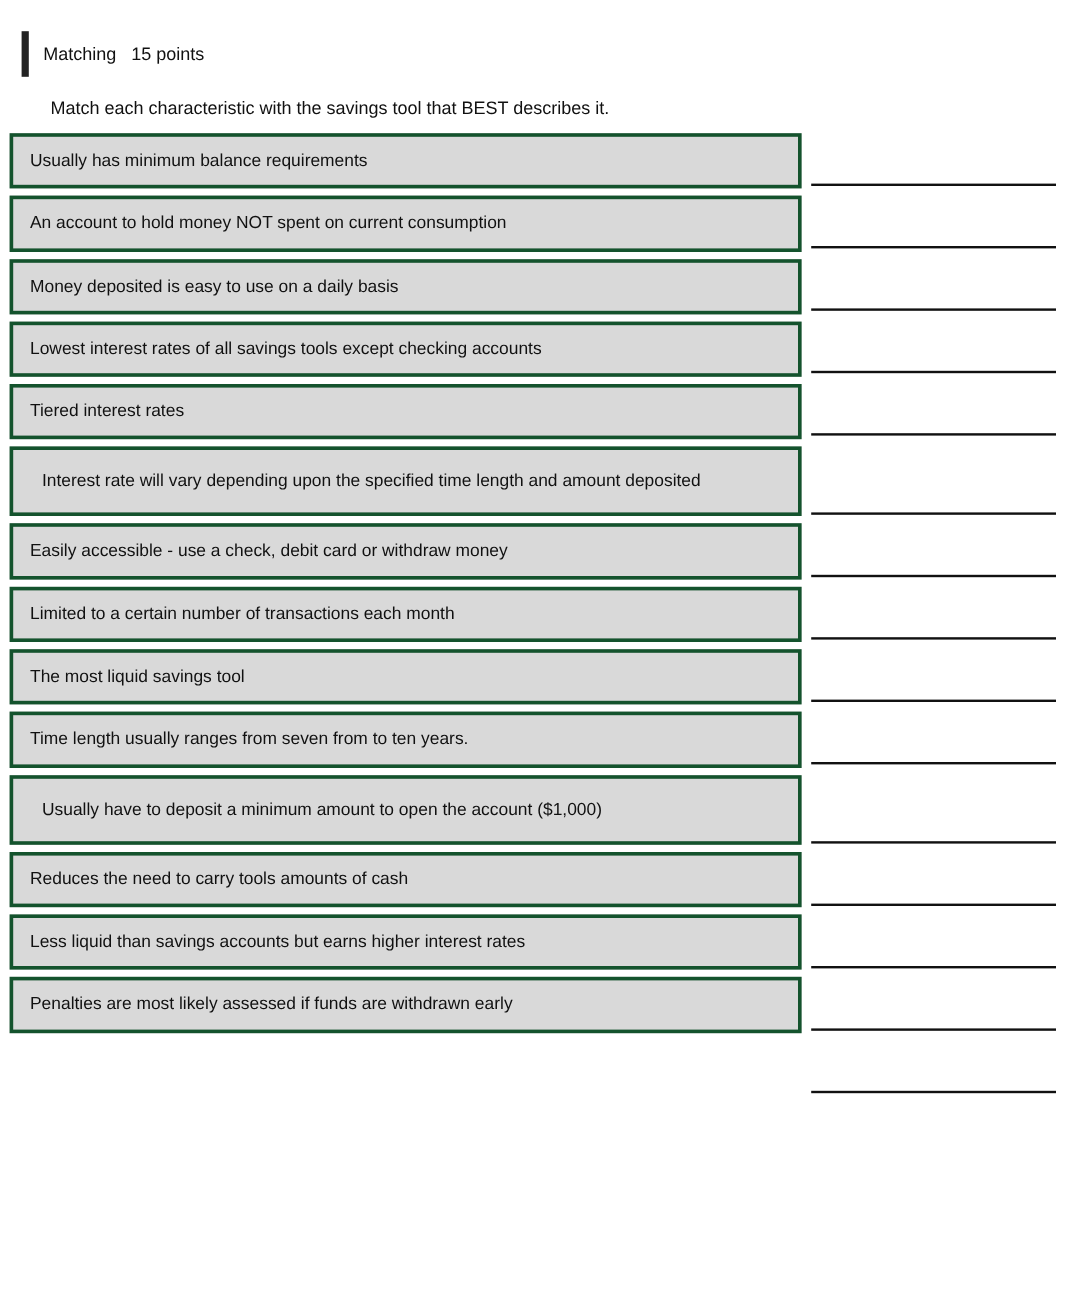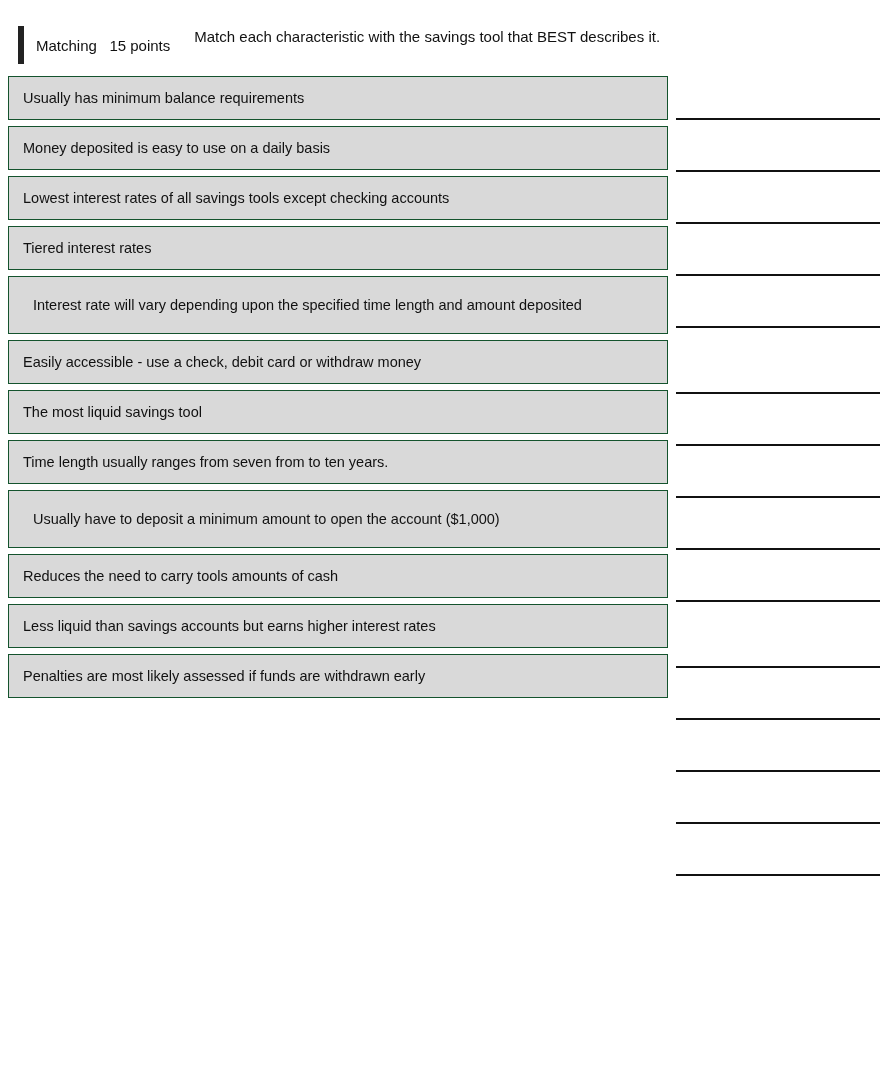--- a/index.html
+++ b/index.html
@@ -19,21 +19,22 @@
     }
 
     .page-container {
       width: 888px;
       padding: 0;
     }
 
     .header-section {
       padding: 8px 18px 12px 18px;
       display: flex;
-      gap: 0;
+      flex-direction: column;
+      gap: 16px;
     }
 
     .header-top {
       display: flex;
       align-items: center;
       gap: 10px;
     }
 
     .left-bar {
       width: 6px;
@@ -76,21 +77,21 @@
     .right-column {
       display: flex;
       flex-direction: column;
       gap: 6px;
       flex: 1;
       padding-left: 8px;
     }
 
     .match-item {
       background: #d9d9d9;
-      border: 1px solid #14532d;
+      border: 3px solid #14532d;
       padding: 10px 14px;
       font-size: 14.5px;
       color: #111;
       line-height: 1.4;
       min-height: 44px;
       display: flex;
       align-items: center;
       cursor: grab;
     }
 
@@ -130,33 +131,39 @@
     <div class="instructions">Match each characteristic with the savings tool that BEST describes it.</div>
   </div>
 
   <div class="matching-layout">
     <div class="left-column">
 
       <div class="match-item">
         <span>Usually has minimum balance requirements</span>
       </div>
       <div class="match-item">
+        <span>An account to hold money NOT spent on current consumption</span>
+      </div>
+      <div class="match-item">
         <span>Money deposited is easy to use on a daily basis</span>
       </div>
       <div class="match-item">
         <span>Lowest interest rates of all savings tools except checking accounts</span>
       </div>
       <div class="match-item">
         <span>Tiered interest rates</span>
       </div>
       <div class="match-item tall">
         <span>Interest rate will vary depending upon the specified time length and amount deposited</span>
       </div>
       <div class="match-item">
         <span>Easily accessible - use a check, debit card or withdraw money</span>
+      </div>
+      <div class="match-item">
+        <span>Limited to a certain number of transactions each month</span>
       </div>
       <div style="display:flex; flex-direction:column; gap:4px;">
         <div class="match-item">
           <span>The most liquid savings tool</span>
         </div>
       </div>
       <div class="match-item">
         <span>Time length usually ranges from seven from to ten years.</span>
       </div>
       <div class="match-item tall">

